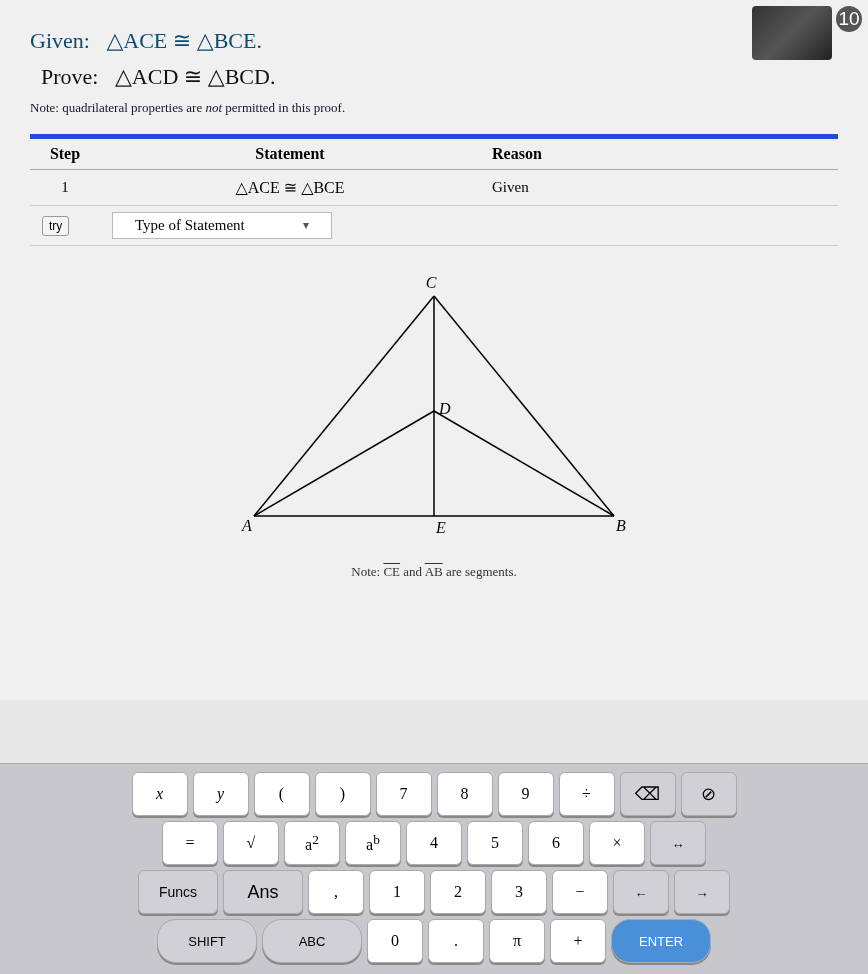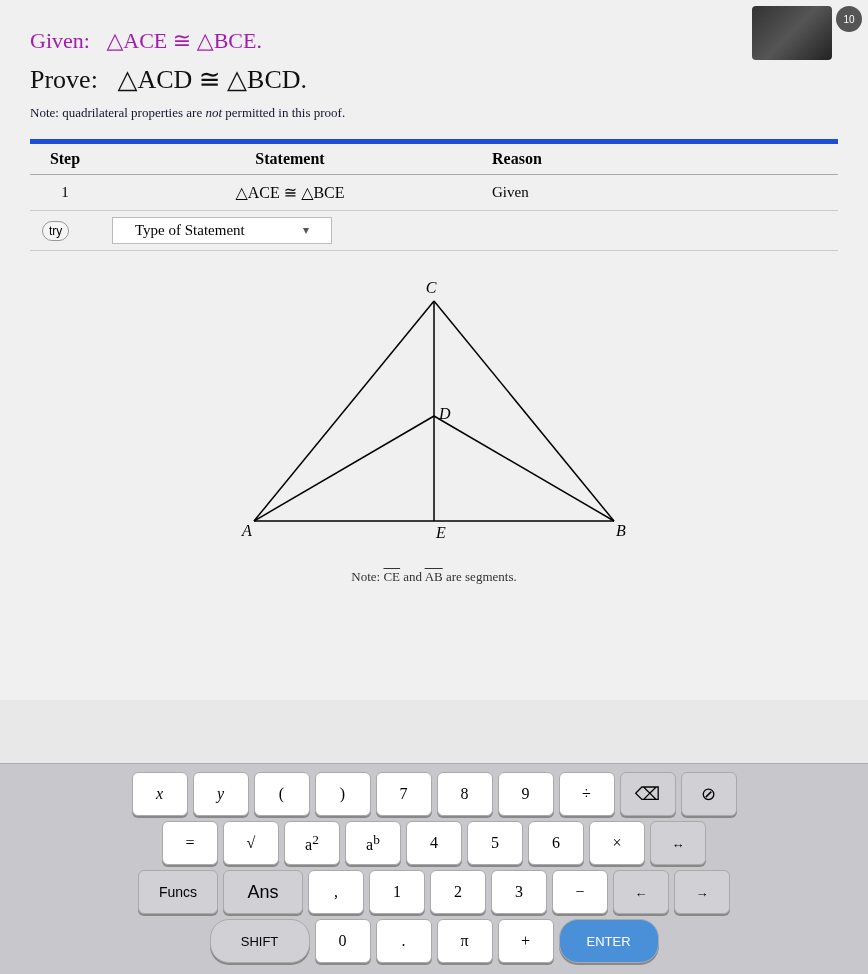--- a/index.html
+++ b/index.html
@@ -14,27 +14,28 @@
 
     .main-content {
       background: #f0f0f0;
       padding: 28px 30px 20px 30px;
       min-height: 700px;
     }
 
     .given-line {
       font-size: 22px;
       margin-bottom: 10px;
-      color: #a21caf;
+      color: #0c4a6e;
     }
 
     .prove-line {
-      font-size: 26px;
+      font-size: 22px;
       margin-bottom: 10px;
       color: #111;
+      margin-left: 11px;
     }
 
     .note-line {
       font-size: 13px;
       color: #0f172a;
       margin-bottom: 18px;
     }
 
     .note-line em {
       font-style: italic;
@@ -98,21 +99,21 @@
 
     .try-btn {
       display: inline-block;
       border: 1px solid #999;
       background: #f5f5f5;
       font-size: 12px;
       padding: 2px 6px;
       margin-right: 16px;
       cursor: pointer;
       font-family: sans-serif;
-      border-radius: 10px;
+      border-radius: 3px;
     }
 
     .statement-dropdown {
       display: inline-flex;
       align-items: center;
       border: 1px solid #bbb;
       background: white;
       padding: 4px 22px;
       font-size: 15px;
       min-width: 220px;
@@ -200,21 +201,21 @@
 
     .top-right-badge {
       position: absolute;
       top: 6px;
       right: 6px;
       width: 26px;
       height: 26px;
       background: #555;
       border-radius: 50%;
       color: white;
-      font-size: 10px;
+      font-size: 19px;
       font-family: sans-serif;
       display: flex;
       align-items: center;
       justify-content: center;
     }
 
     .camera-thumb {
       position: absolute;
       top: 6px;
       right: 36px;
@@ -408,20 +409,23 @@
       </div>
     <div class="key special">
         <span>→</span>
       </div>
   </div>
 
   <div class="keyboard-row">
     <div class="key special wider">
         <span style="font-family:sans-serif;font-size:13px;">SHIFT</span>
       </div>
+    <div class="key special wider">
+        <span style="font-family:sans-serif;font-size:13px;">ABC</span>
+      </div>
     <div class="key">
         <span>0</span>
       </div>
     <div class="key">
         <span>.</span>
       </div>
     <div class="key">
         <span>π</span>
       </div>
     <div class="key">

